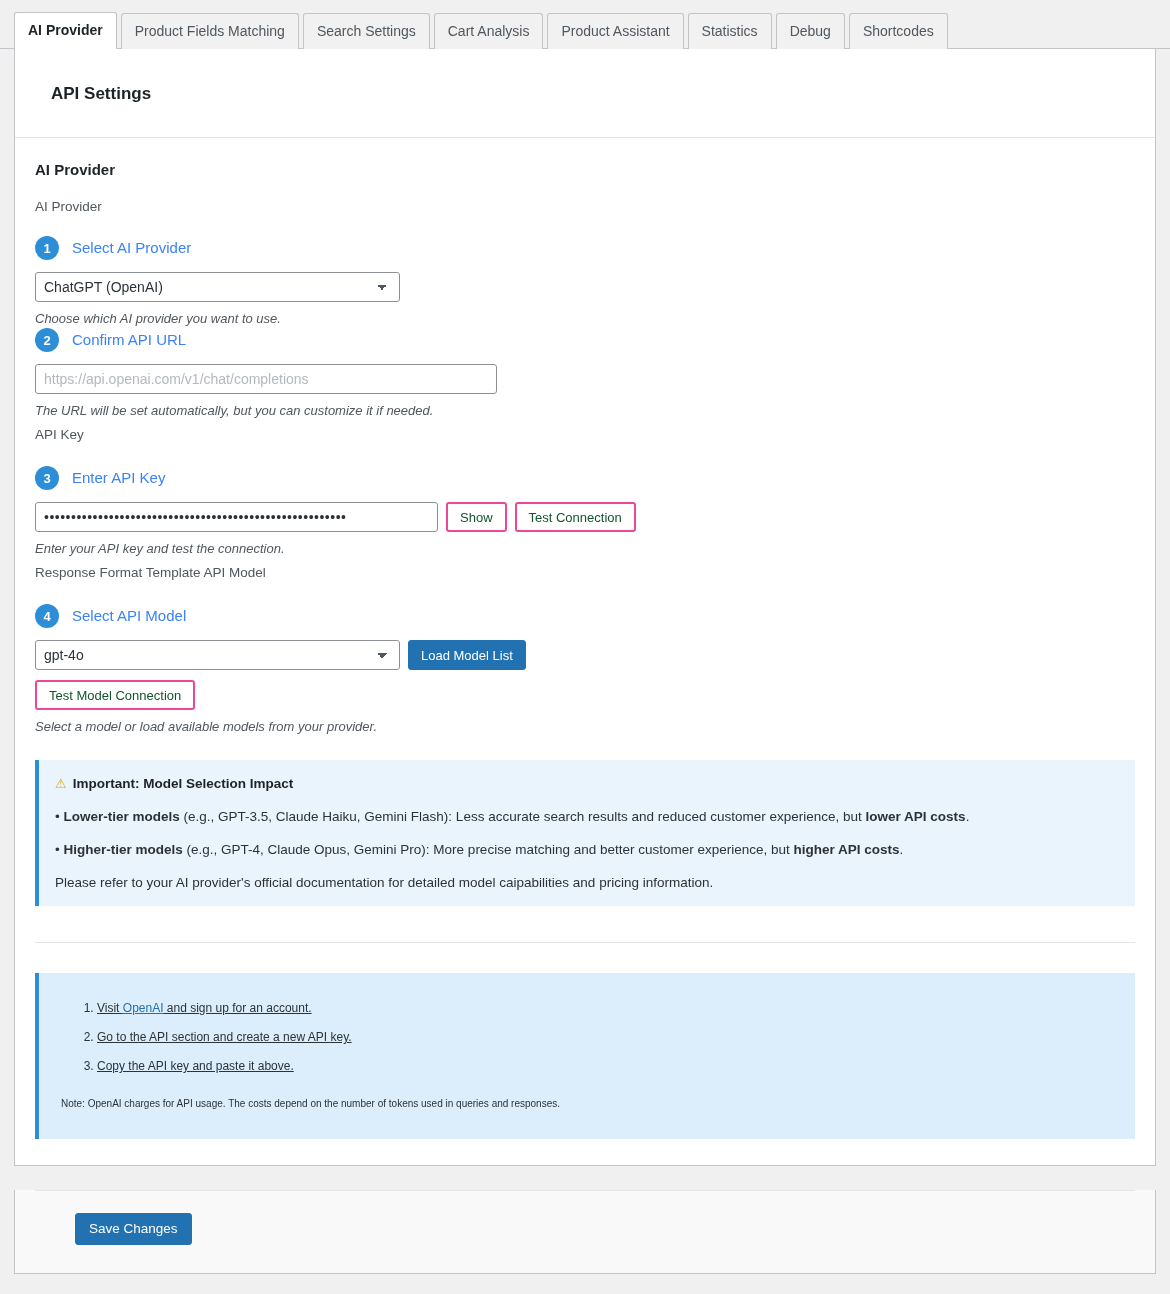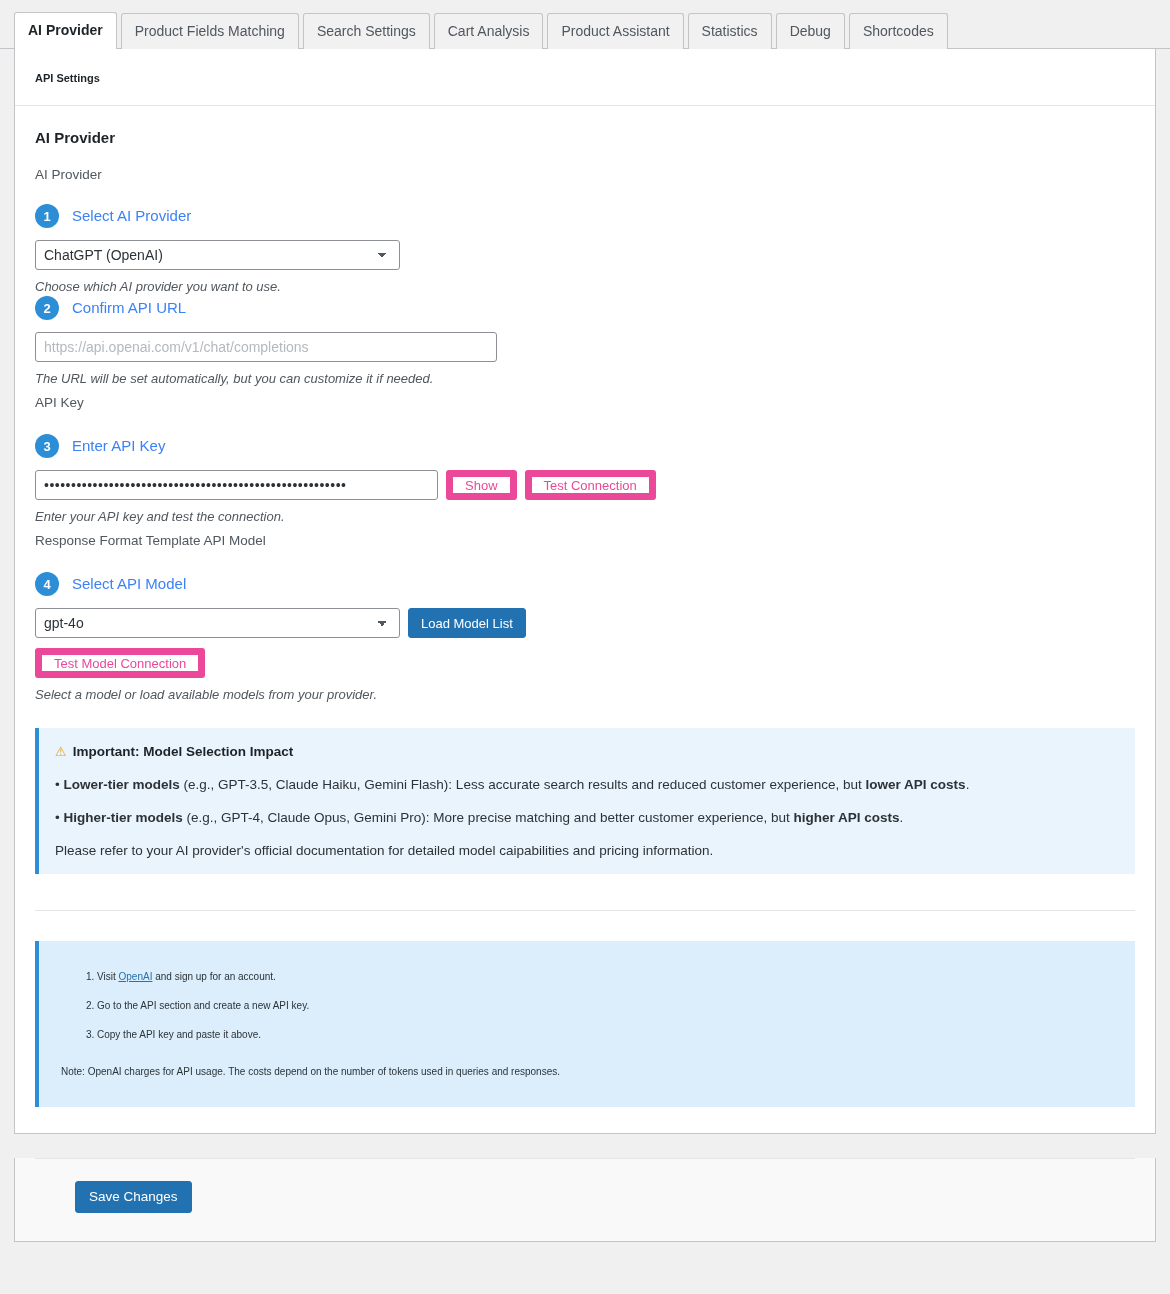--- a/index.html
+++ b/index.html
@@ -60,22 +60,22 @@
     border: 1px solid #c3c4c7;
     border-top: none;
     margin: 0 14px;
     box-sizing: border-box;
   }
   .card-header {
     padding: 18px 20px 16px 20px;
     border-bottom: 1px solid #e5e5e5;
   }
   .card-header h1 {
-    margin: 0;
-    font-size: 11px;
+    margin: 16px;
+    font-size: 17px;
     font-weight: 700;
     color: #1d2327;
     line-height: 22px;
   }
   .card-body {
     padding: 22px 20px 26px 20px;
   }
 
   
   h2.section-title {
@@ -187,22 +187,22 @@
     align-items: center;
     justify-content: center;
   }
   .btn-primary {
     background: #2271b1;
     border: 1px solid #2271b1;
     color: #ffffff;
   }
   .btn-secondary {
     background: #ffffff;
-    border: 7px solid #ec4899;
-    color: #ec4899;
+    border: 2px solid #ec4899;
+    color: #14532d;
   }
   .btn-save {
     background: #2271b1;
     border: 1px solid #2271b1;
     color: #ffffff;
     height: 32px;
     padding: 0 13px;
     font-size: 13.5px;
   }
 
@@ -255,24 +255,25 @@
     font-size: 16px;
     font-weight: 700;
     color: #1e4e9c;
     line-height: 21px;
   }
   .infobox ol {
     margin: 0 0 18px 0;
     padding-left: 36px;
   }
   .infobox ol li {
-    font-size: 10px;
+    font-size: 12px;
     line-height: 19px;
     color: #2c3338;
     margin-bottom: 10px;
+    text-decoration: underline;
   }
   .infobox ol li:last-child { margin-bottom: 0; }
   .infobox .note {
     margin: 0;
     font-size: 10px;
     line-height: 19px;
     color: #2c3338;
   }
   .infobox a {
     color: #2271b1;

